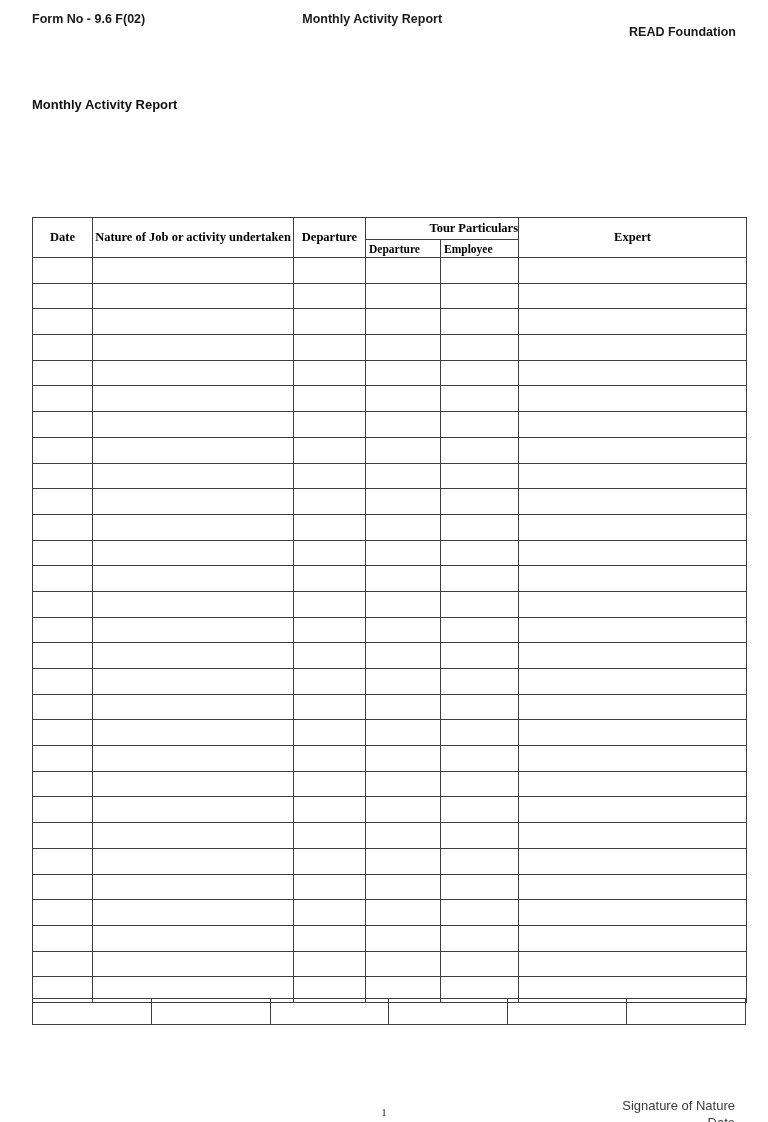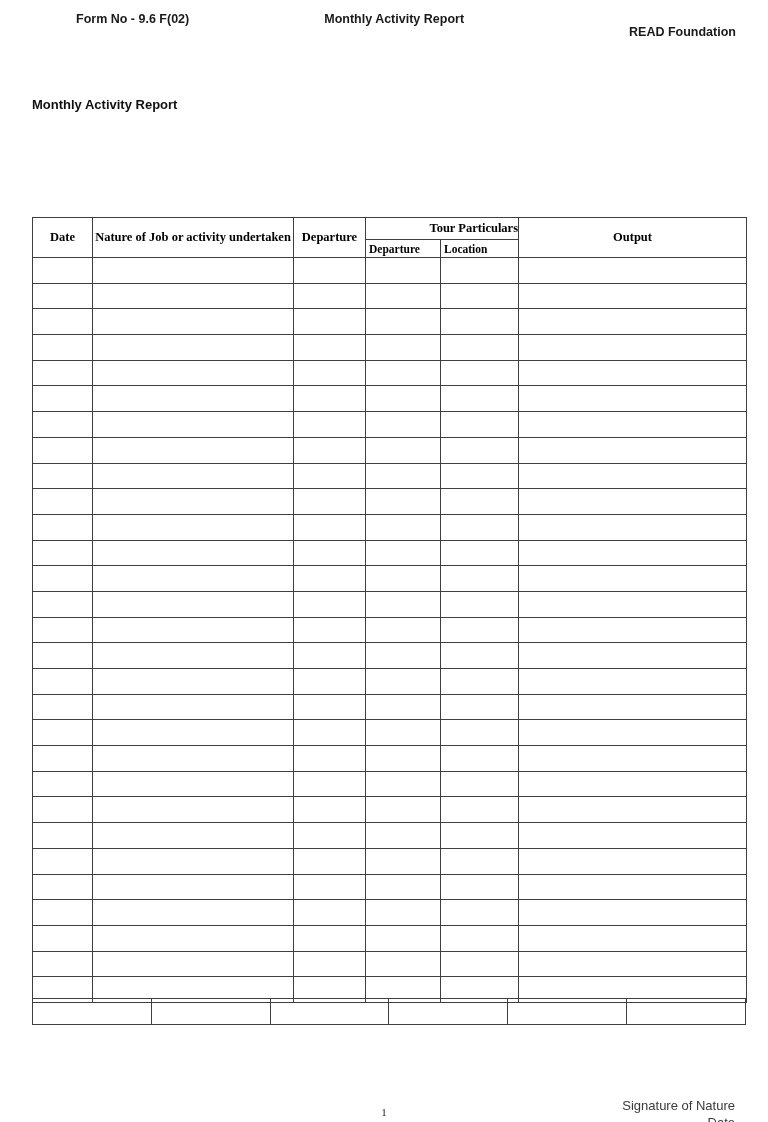--- a/index.html
+++ b/index.html
@@ -25,21 +25,21 @@
     width: 704px;
     height: 18px;
     display: flex;
     align-items: center;
     justify-content: space-between;
     font-family: "Liberation Sans", sans-serif;
     font-weight: bold;
     font-size: 12.5px;
     color: #1a1a1a;
   }
-  .doc-header .hdr-left   { text-align: left; margin-left: 44px; }
+  .doc-header .hdr-left   { text-align: left; }
   .doc-header .hdr-center { text-align: center; flex: 0 0 auto; margin-left: -30px; }
   .doc-header .hdr-right  { text-align: right; margin-top: 25px; }
 
   
   .form-title {
     position: absolute;
     left: 32px;
     top: 97px;
     font-family: "Liberation Sans", sans-serif;
     font-weight: bold;
@@ -197,25 +197,25 @@
       <col class="c-dep">
         <col class="c-arr">
         <col class="c-out">
     </colgroup>
     <thead>
       <tr>
         <th class="tall" rowspan="2">Date</th>
         <th class="tall" rowspan="2">Nature of Job or activity undertaken</th>
         <th class="tall" rowspan="2">Departure</th>
         <th class="grp" colspan="2">Tour Particulars</th>
-        <th class="tall" rowspan="2">Output</th>
+        <th class="tall" rowspan="2">Expert</th>
       </tr>
       <tr>
         <th class="sub">Departure</th>
-        <th class="sub">Location</th>
+        <th class="sub">Employee</th>
       </tr>
     </thead>
     <tbody id="activity-body">
         <tr>
           <td class="body-cell"></td>
           <td class="body-cell"></td>
           <td class="body-cell"></td>
           <td class="body-cell"></td>
           <td class="body-cell"></td>
           <td class="body-cell"></td>

